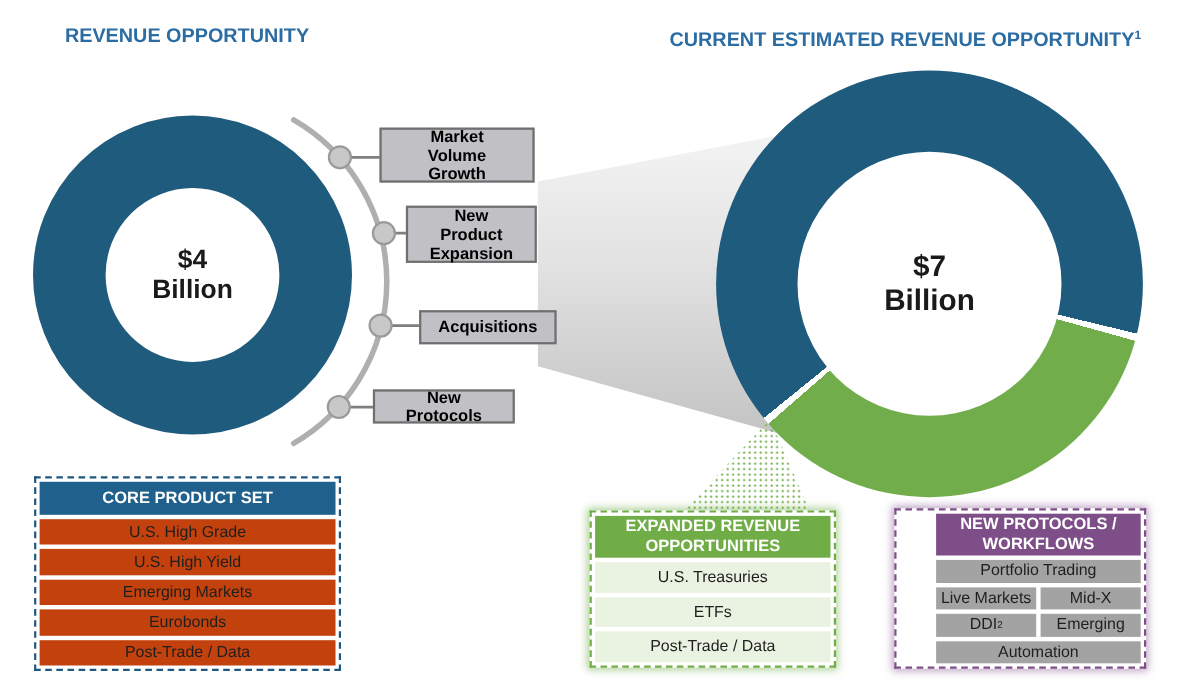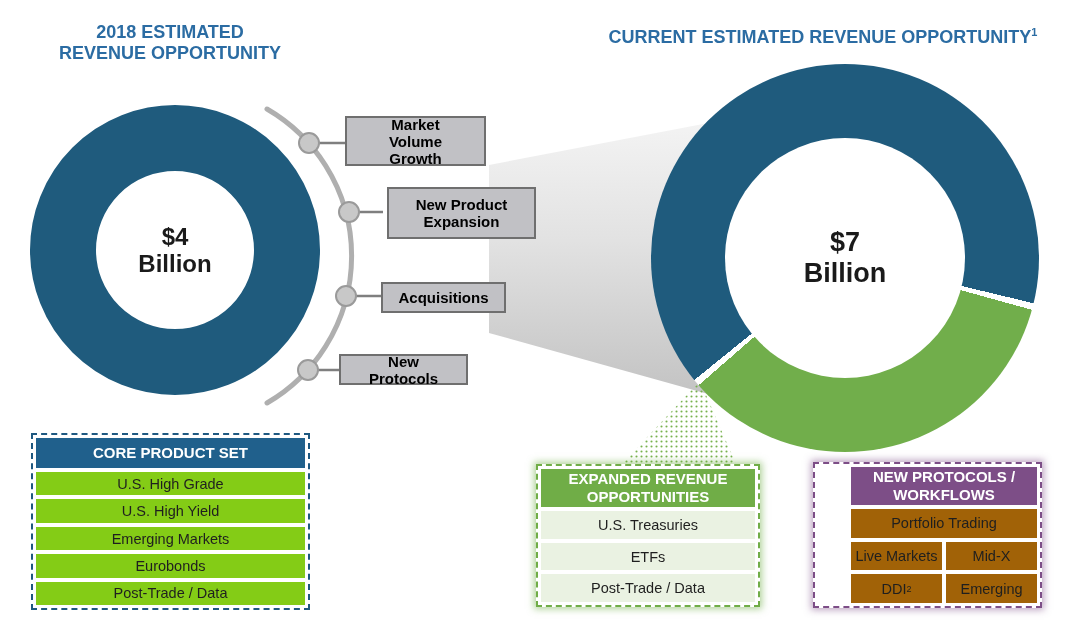--- a/index.html
+++ b/index.html
@@ -31,29 +31,29 @@
   }
   
   .data-table{box-sizing:border-box;background:#ffffff;display:flex;flex-direction:column;gap:4px;padding:3px;}
   .data-table .hdr{flex:0 0 auto;display:flex;flex-direction:column;align-items:center;justify-content:center;
     font-weight:bold;color:#ffffff;font-size:15px;line-height:18px;text-align:center;}
   .data-table .row{flex:1 1 auto;display:flex;align-items:center;justify-content:center;
     font-size:14.5px;color:#1f1f1f;text-align:center;}
   .data-table .row sup{font-size:9px;}
   #core-table{left:31px;top:433px;width:279px;height:177px;border:2px dashed #1E5880;}
   #core-table .hdr{background:#20608C;height:30px;}
-  #core-table .row{background:#84cc16;}
+  #core-table .row{background:#c2410c;}
   #expanded-table{left:536px;top:464px;width:224px;height:143px;border:2px dashed #70AD47;
     box-shadow:0 0 7px 2px rgba(112,173,71,0.55);}
   #expanded-table .hdr{background:#70AD47;height:38px;}
   #expanded-table .row{background:#EAF2E2;}
   #protocols-table{left:813px;top:462px;width:229px;height:146px;border:2px dashed #7D4E87;
     box-shadow:0 0 7px 2px rgba(125,78,135,0.5);padding-left:36px;}
   #protocols-table .hdr{background:#7D4E87;height:38px;}
-  #protocols-table .row{background:#a16207;}
+  #protocols-table .row{background:#a3a3a3;}
   #protocols-table .split{flex:1 1 auto;display:flex;gap:4px;}
   #protocols-table .split .row{flex:1 1 0;}
 </style>
 </head>
 <body>
 
 <div id="slide">
 
   <svg class="abs" style="left:0;top:0;" width="1073" height="633" viewBox="0 0 1073 633">
     <defs>
@@ -78,21 +78,20 @@
     <line x1="346" y1="296" x2="383" y2="296" stroke="#7F7F7F" stroke-width="2.5"></line>
     <line x1="308" y1="370" x2="341" y2="370" stroke="#7F7F7F" stroke-width="2.5"></line>
 
     <circle cx="309" cy="143" r="10" fill="#C8C8C8" stroke="#9A9A9A" stroke-width="2"></circle>
     <circle cx="349" cy="212" r="10" fill="#C8C8C8" stroke="#9A9A9A" stroke-width="2"></circle>
     <circle cx="346" cy="296" r="10" fill="#C8C8C8" stroke="#9A9A9A" stroke-width="2"></circle>
     <circle cx="308" cy="370" r="10" fill="#C8C8C8" stroke="#9A9A9A" stroke-width="2"></circle>
   </svg>
 
   <div class="abs slide-title" style="left:20px;top:22px;width:300px;">
-    <div>2018 ESTIMATED</div>
     <div>REVENUE OPPORTUNITY</div>
   </div>
   <div class="abs slide-title" style="left:573px;top:22px;width:500px;">
     <span>CURRENT ESTIMATED REVENUE OPPORTUNITY</span><sup>1</sup>
   </div>
 
   <div class="abs donut-ring" id="left-donut">
     <div class="donut-label">
       <div>$4</div>
       <div>Billion</div>
@@ -101,21 +100,21 @@
 
   <div class="abs donut-ring" id="right-donut">
     <div class="hole"></div>
     <div class="donut-label">
       <div>$7</div>
       <div>Billion</div>
     </div>
   </div>
 
   <div class="abs driver-box" style="left:345px;top:116px;width:141px;height:50px;">Market Volume Growth</div>
-  <div class="abs driver-box" style="left:387px;top:187px;width:149px;height:52px;">New Product Expansion</div>
+  <div class="abs driver-box" style="left:369px;top:187px;width:119px;height:52px;">New Product Expansion</div>
   <div class="abs driver-box" style="left:381px;top:282px;width:125px;height:31px;">Acquisitions</div>
   <div class="abs driver-box" style="left:339px;top:354px;width:129px;height:31px;">New Protocols</div>
 
   <div class="abs data-table" id="core-table">
     <div class="hdr">CORE PRODUCT SET</div>
     <div class="row">U.S. High Grade</div>
     <div class="row">U.S. High Yield</div>
     <div class="row">Emerging Markets</div>
     <div class="row">Eurobonds</div>
     <div class="row">Post-Trade / Data</div>
@@ -141,15 +140,16 @@
       <div class="row">Live Markets</div>
       <div class="row">Mid-X</div>
     </div>
     <div class="split">
       <div class="row">
         <span>DDI</span>
           <sup>2</sup>
       </div>
       <div class="row">Emerging</div>
     </div>
+    <div class="row">Automation</div>
   </div>
 
 </div>
 
 </body></html>

